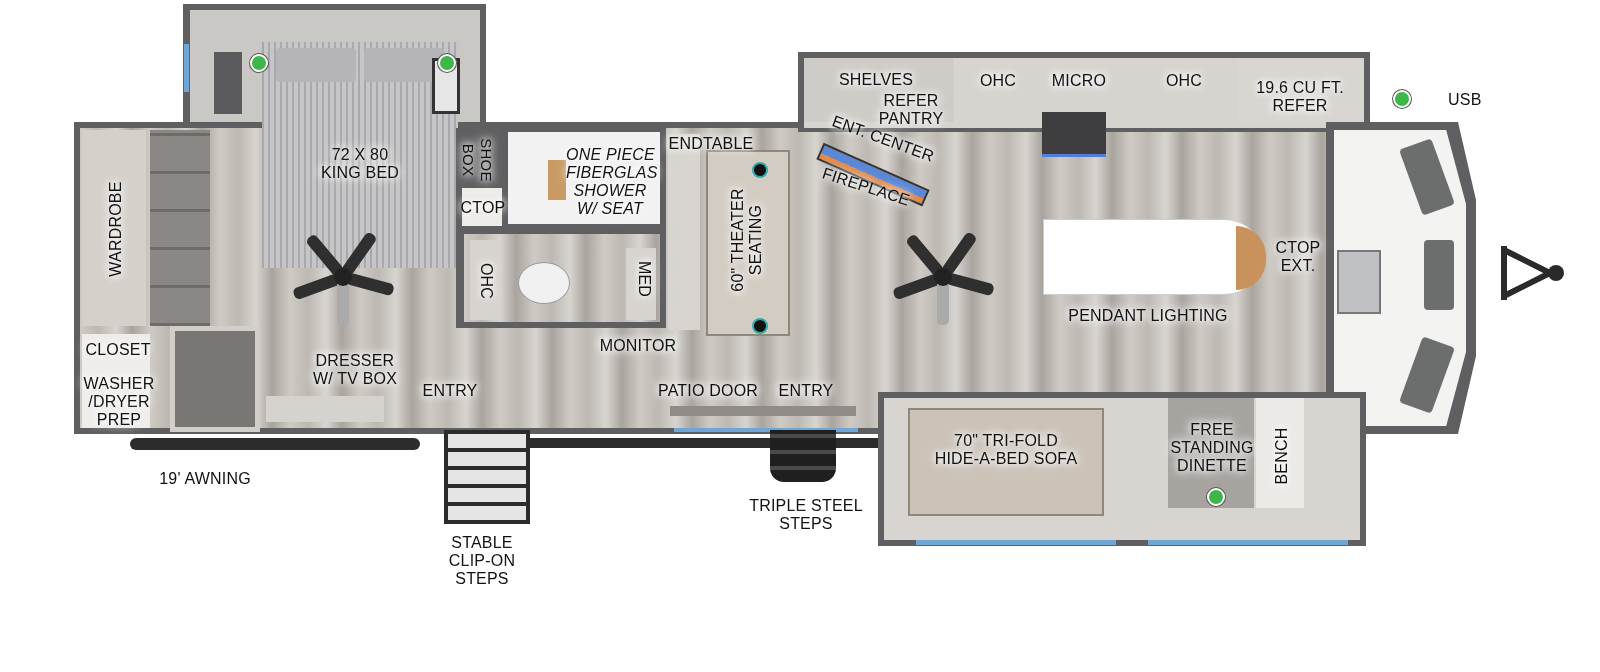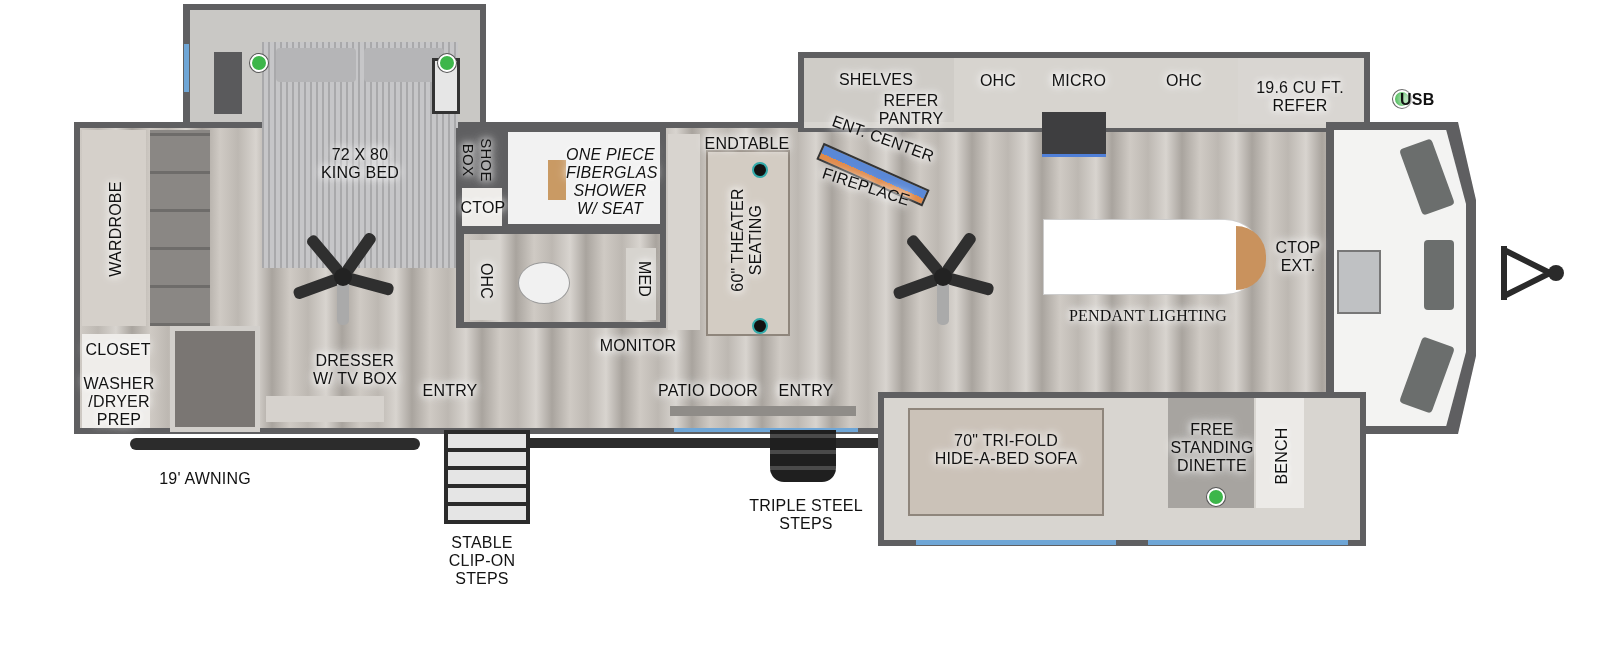--- a/index.html
+++ b/index.html
@@ -122,21 +122,21 @@
 <div class="abs" style="left:520px;top:438px;width:250px;height:10px;background:#2c2c2c;"></div>
 <div class="abs" style="left:830px;top:438px;width:48px;height:10px;background:#2c2c2c;"></div>
 
 <div class="abs steps" style="left:444px;top:430px;width:78px;height:94px;border-left:4px solid #2b2b2b;border-right:4px solid #2b2b2b;"></div>
 <div class="abs" style="left:770px;top:430px;width:66px;height:52px;background:repeating-linear-gradient(0deg,#1f1f1f 0 12px,#4a4a4a 12px 16px);border-radius:0 0 14px 14px;"></div>
 
 <div class="dot" style="left:250px;top:54px;"></div>
 <div class="dot" style="left:438px;top:54px;"></div>
 <div class="dot" style="left:1207px;top:488px;"></div>
 <div class="dot" style="left:1393px;top:90px;"></div>
-<div class="lbl" style="left:1400px;top:91px;font-weight:700;">USB</div>
+<div class="lbl" style="left:1448px;top:91px;font-weight:400;">USB</div>
 
 <div class="lbl" style="left:310px;top:146px;width:100px;">72 X 80
 KING BED</div>
 <div class="lbl vert" style="left:66px;top:220px;width:100px;">WARDROBE</div>
 <div class="lbl" style="left:82px;top:341px;width:72px;">CLOSET</div>
 <div class="lbl" style="left:78px;top:375px;width:82px;">WASHER
 /DRYER
 PREP</div>
 <div class="lbl" style="left:300px;top:352px;width:110px;">DRESSER
 W/ TV BOX</div>
@@ -148,36 +148,36 @@
 <div class="lbl vert90" style="left:452px;top:142px;width:50px;font-size:15px;">SHOE
 BOX</div>
 <div class="lbl" style="left:454px;top:199px;width:58px;">CTOP</div>
 <div class="lbl" style="left:566px;top:146px;width:88px;font-style:italic;">ONE PIECE
 FIBERGLAS
 SHOWER
 W/ SEAT</div>
 <div class="lbl vert90" style="left:464px;top:272px;width:44px;">OHC</div>
 <div class="lbl vert90" style="left:624px;top:270px;width:40px;">MED</div>
 <div class="lbl" style="left:596px;top:337px;width:84px;">MONITOR</div>
-<div class="lbl" style="left:700px;top:135px;width:94px;">ENDTABLE</div>
+<div class="lbl" style="left:664px;top:135px;width:94px;">ENDTABLE</div>
 <div class="lbl vert" style="left:688px;top:222px;width:118px;">60" THEATER
 SEATING</div>
 <div class="lbl" style="left:820px;top:71px;width:80px;margin-left:16px;">SHELVES</div>
 <div class="lbl" style="left:874px;top:92px;width:74px;">REFER
 PANTRY</div>
 <div class="lbl" style="left:828px;top:130px;width:110px;transform:rotate(20deg);">ENT. CENTER</div>
 <div class="lbl" style="left:818px;top:178px;width:96px;transform:rotate(18deg);">FIREPLACE</div>
 <div class="lbl" style="left:972px;top:72px;width:52px;">OHC</div>
 <div class="lbl" style="left:1048px;top:72px;width:62px;">MICRO</div>
 <div class="lbl" style="left:1158px;top:72px;width:52px;">OHC</div>
 <div class="lbl" style="left:1250px;top:79px;width:100px;">19.6 CU FT.
 REFER</div>
 <div class="lbl" style="left:1270px;top:239px;width:56px;">CTOP
 EXT.</div>
-<div class="lbl" style="left:1064px;top:307px;width:168px;font-family:Liberation Serif, serif;">PENDANT LIGHTING</div>
+<div class="lbl" style="left:1064px;top:307px;width:168px;">PENDANT LIGHTING</div>
 <div class="lbl" style="left:656px;top:382px;width:104px;">PATIO DOOR</div>
 <div class="lbl" style="left:774px;top:382px;width:64px;">ENTRY</div>
 <div class="lbl" style="left:748px;top:497px;width:116px;">TRIPLE STEEL
 STEPS</div>
 <div class="lbl" style="left:926px;top:432px;width:160px;">70" TRI-FOLD
 HIDE-A-BED SOFA</div>
 <div class="lbl" style="left:1164px;top:421px;width:96px;">FREE
 STANDING
 DINETTE</div>
 <div class="lbl vert" style="left:1252px;top:447px;width:60px;">BENCH</div>

